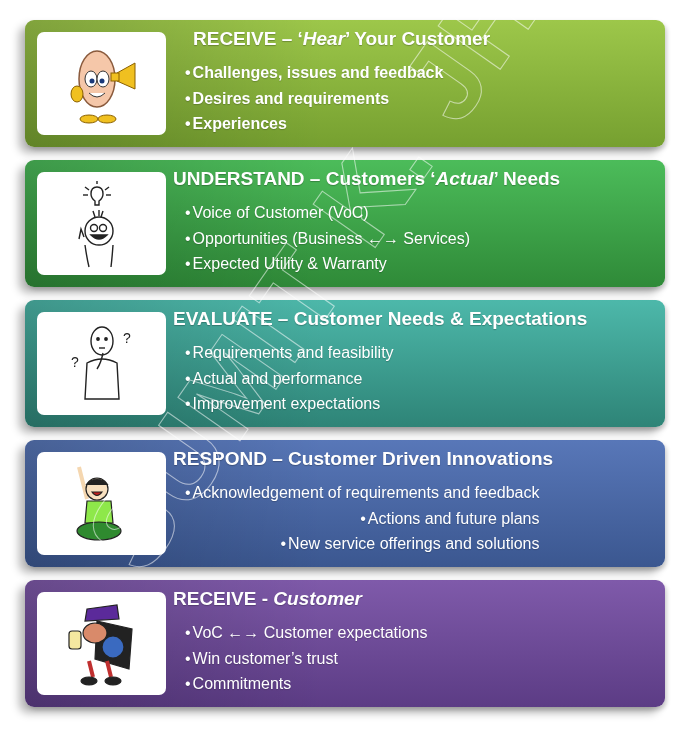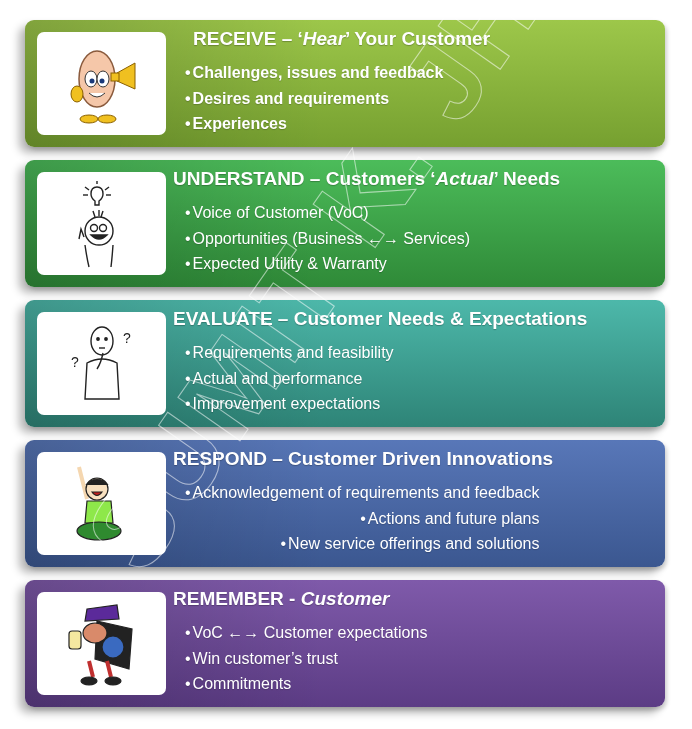--- a/index.html
+++ b/index.html
@@ -156,21 +156,21 @@
       <path d="M40 22 L75 30 L72 70 L38 60 Z" fill="#222"></path>
       <ellipse cx="38" cy="34" rx="12" ry="10" fill="#d98a6a"></ellipse>
       <rect x="12" y="32" width="12" height="18" rx="3" fill="#f5e8a0"></rect>
       <circle cx="56" cy="48" r="11" fill="#3a6ac0"></circle>
       <path d="M32 62 L36 78 M50 62 L54 78" stroke-width="4" stroke="#c03030"></path>
       <ellipse cx="32" cy="82" rx="8" ry="4" fill="#222"></ellipse>
       <ellipse cx="56" cy="82" rx="8" ry="4" fill="#222"></ellipse>
     </svg>
   </div>
   <div class="title">
-    <span>REMEMBER - </span><i>Customer</i>
+    <span>RECEIVE - </span><i>Customer</i>
   </div>
   <ul class="bullets">
     <li>VoC ←→ Customer expectations</li>
     <li>Win customer’s trust</li>
     <li>Commitments</li>
   </ul>
 </div>
 
 <div class="watermark">SUMIT K. JHA</div>
 

